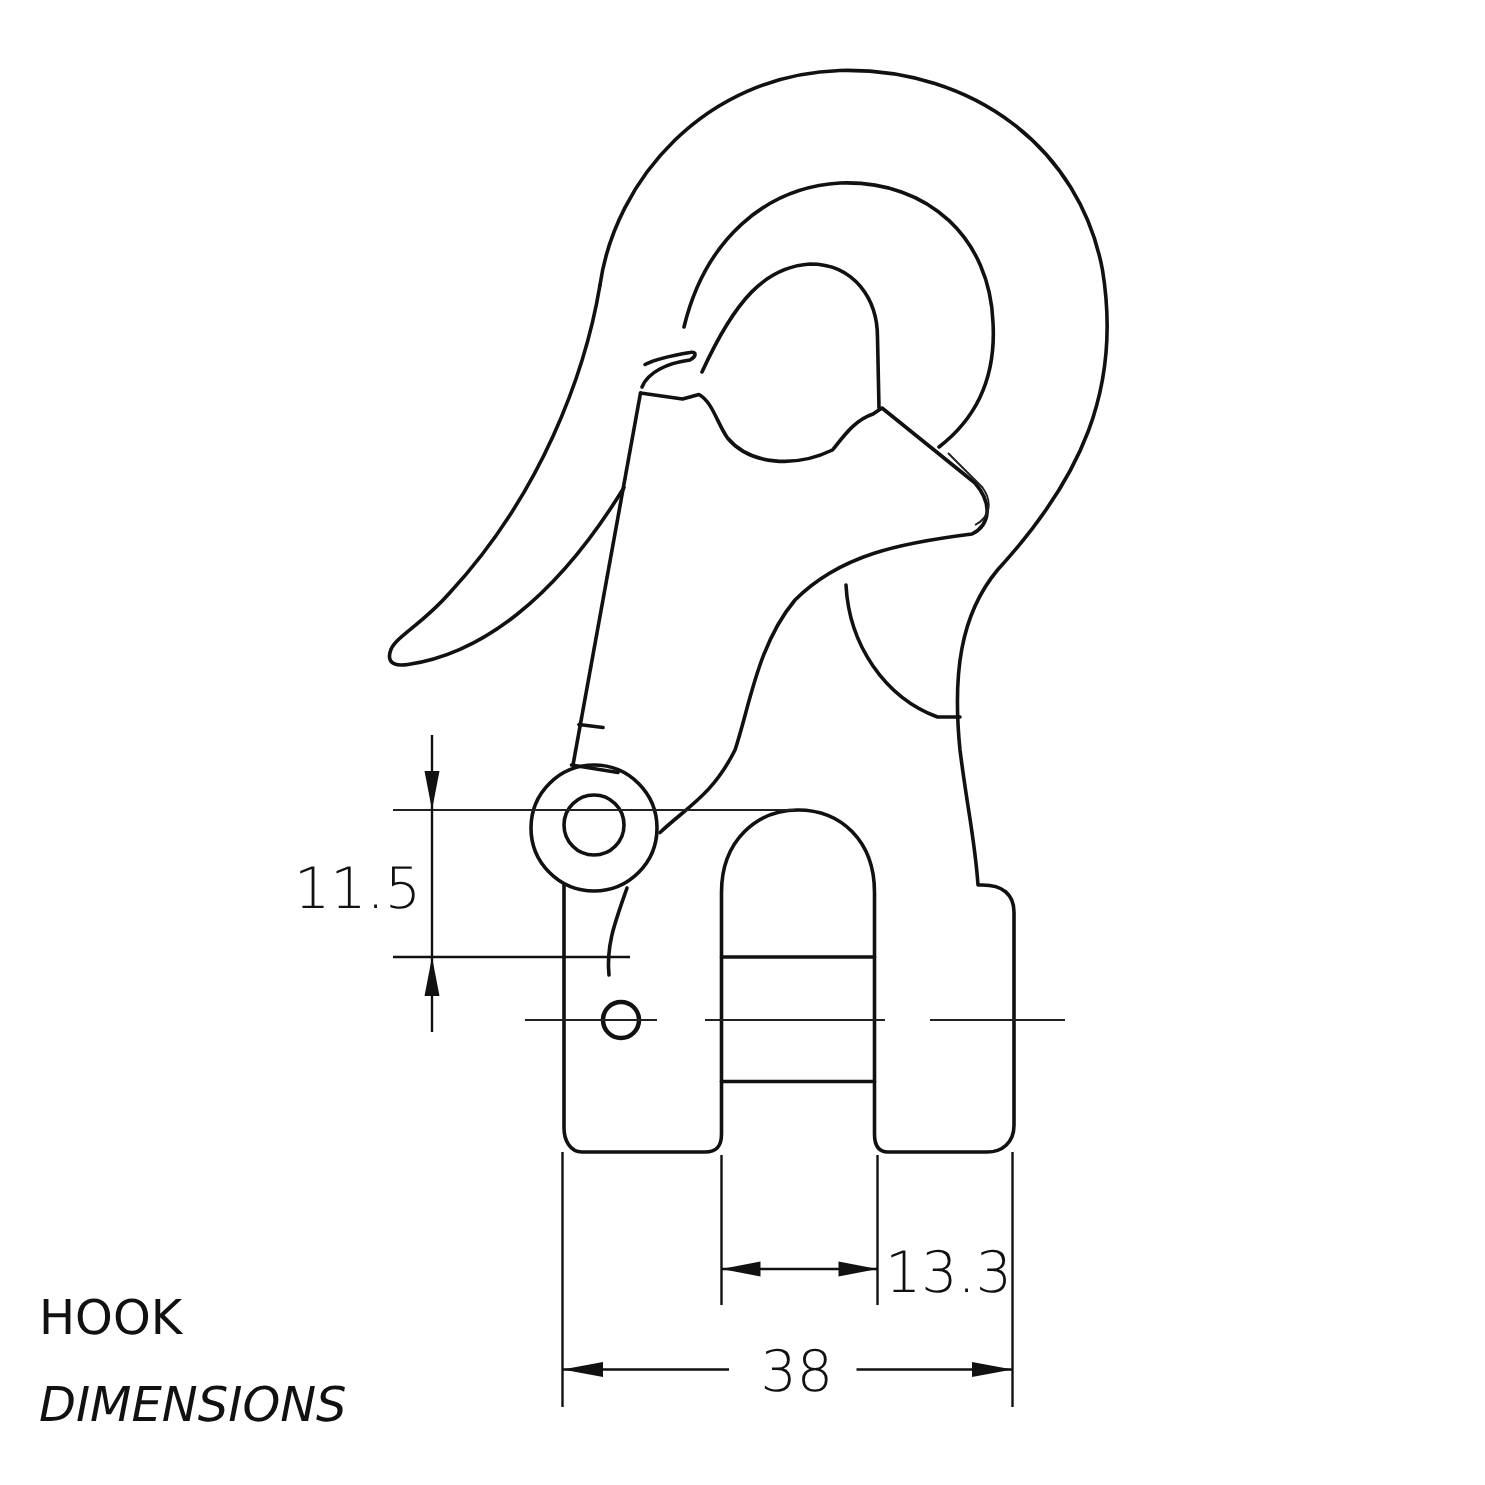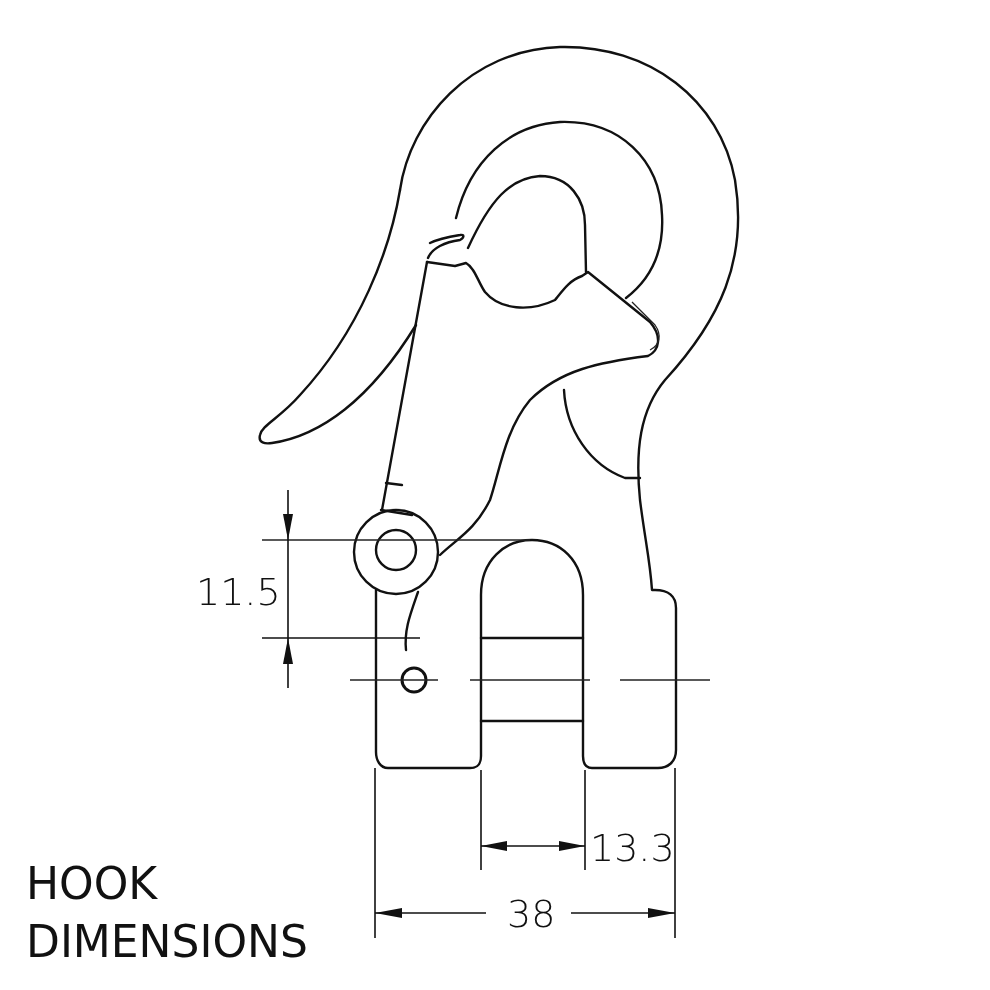--- a/index.html
+++ b/index.html
@@ -5,21 +5,21 @@
     html, body { margin: 0; padding: 0; background: #ffffff; }
     body { width: 990px; height: 990px; position: relative; overflow: hidden; }
     #drawing { position: absolute; left: 0; top: 0; width: 990px; height: 990px; }
     .outline { fill: none; stroke: #111111; stroke-width: 2.4; stroke-linecap: round; stroke-linejoin: round; }
     .thin { fill: none; stroke: #222222; stroke-width: 1.3; }
     .dim { fill: none; stroke: #111111; stroke-width: 1.6; }
     .arrow { fill: #111111; stroke: none; }
     .dim-text { font-family: "DejaVu Sans", sans-serif; font-size: 38px; fill: #111111; font-weight: 300; }
     .title-label {
       position: absolute; left: 26px;
-      font-family: "DejaVu Sans", sans-serif; font-size: 44px; color: #111111;
+      font-family: "DejaVu Sans", sans-serif; font-size: 32px; color: #111111;
       letter-spacing: 0px; line-height: 1; font-weight: normal;
     }
   </style>
 </head>
 <body>
 
 <svg id="drawing" viewBox="0 0 990 990" xmlns="http://www.w3.org/2000/svg">
 
   <path class="outline" d="M 400 190
            C 410 120, 470 50, 560 47
@@ -113,13 +113,13 @@
   <line class="dim" x1="375" y1="768" x2="375" y2="938"></line>
   <line class="dim" x1="675" y1="768" x2="675" y2="938"></line>
   <line class="dim" x1="375" y1="913" x2="486" y2="913"></line>
   <line class="dim" x1="571" y1="913" x2="675" y2="913"></line>
   <polygon class="arrow" points="375,913 402,908 402,918"></polygon>
   <polygon class="arrow" points="675,913 648,908 648,918"></polygon>
   <text class="dim-text" x="507" y="927">38</text>
 </svg>
 
 <div class="title-label" style="top:862px;">HOOK</div>
-<div class="title-label" style="top:920px;">DIMENSIONS</div>
+<div class="title-label" style="top:920px;font-style:italic;">DIMENSIONS</div>
 
 </body></html>

